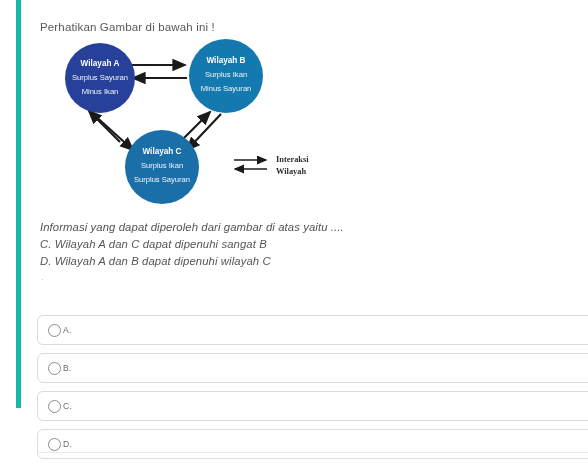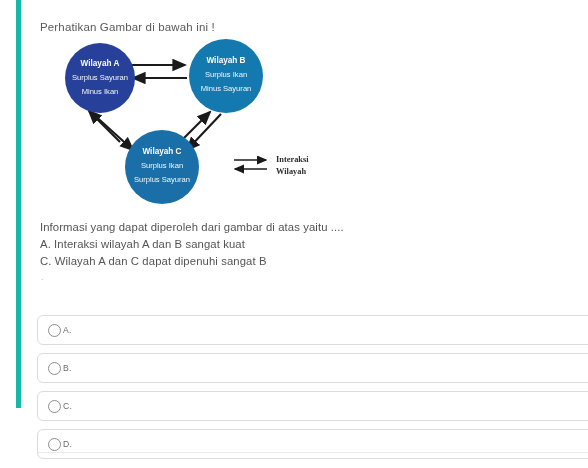--- a/index.html
+++ b/index.html
@@ -70,20 +70,21 @@
     left: 19px;
     top: 219px;
     width: 420px;
   }
   #question-body .qline {
     font-size: 11.3px;
     line-height: 17.2px;
     color: #555555;
     letter-spacing: 0.1px;
     white-space: nowrap;
+    font-style: italic;
   }
   #question-body .qstem { color: #535353; }
   #question-body .tiny-dot {
     font-size: 9px;
     line-height: 12px;
     color: #b9b9b9;
     padding-left: 1px;
   }
 
   
@@ -189,22 +190,22 @@
         <line x1="199" y1="126" x2="231" y2="126" stroke="#1a1a1a" stroke-width="1.5" marker-end="url(#ah)"></line>
         <line x1="232" y1="135" x2="200" y2="135" stroke="#1a1a1a" stroke-width="1.5" marker-end="url(#ah)"></line>
         <text class="legend-text" x="241" y="128">Interaksi</text>
         <text class="legend-text" x="241" y="140">Wilayah</text>
       </g>
     </svg>
   </div>
 
   <div id="question-body">
     <div class="qline qstem">Informasi yang dapat diperoleh dari gambar di atas yaitu ....</div>
-    <div class="qline">A. Interaksi wilayah A dan B sangat kuat</div>
     <div class="qline">C. Wilayah A dan C dapat dipenuhi sangat B</div>
+    <div class="qline">D. Wilayah A dan B dapat dipenuhi wilayah C</div>
     <div class="tiny-dot">.</div>
   </div>
 
   <div id="options">
     <div class="option-row">
       <span class="radio"></span>
       <span class="option-label">A.</span>
     </div>
     <div class="option-row">
       <span class="radio"></span>

